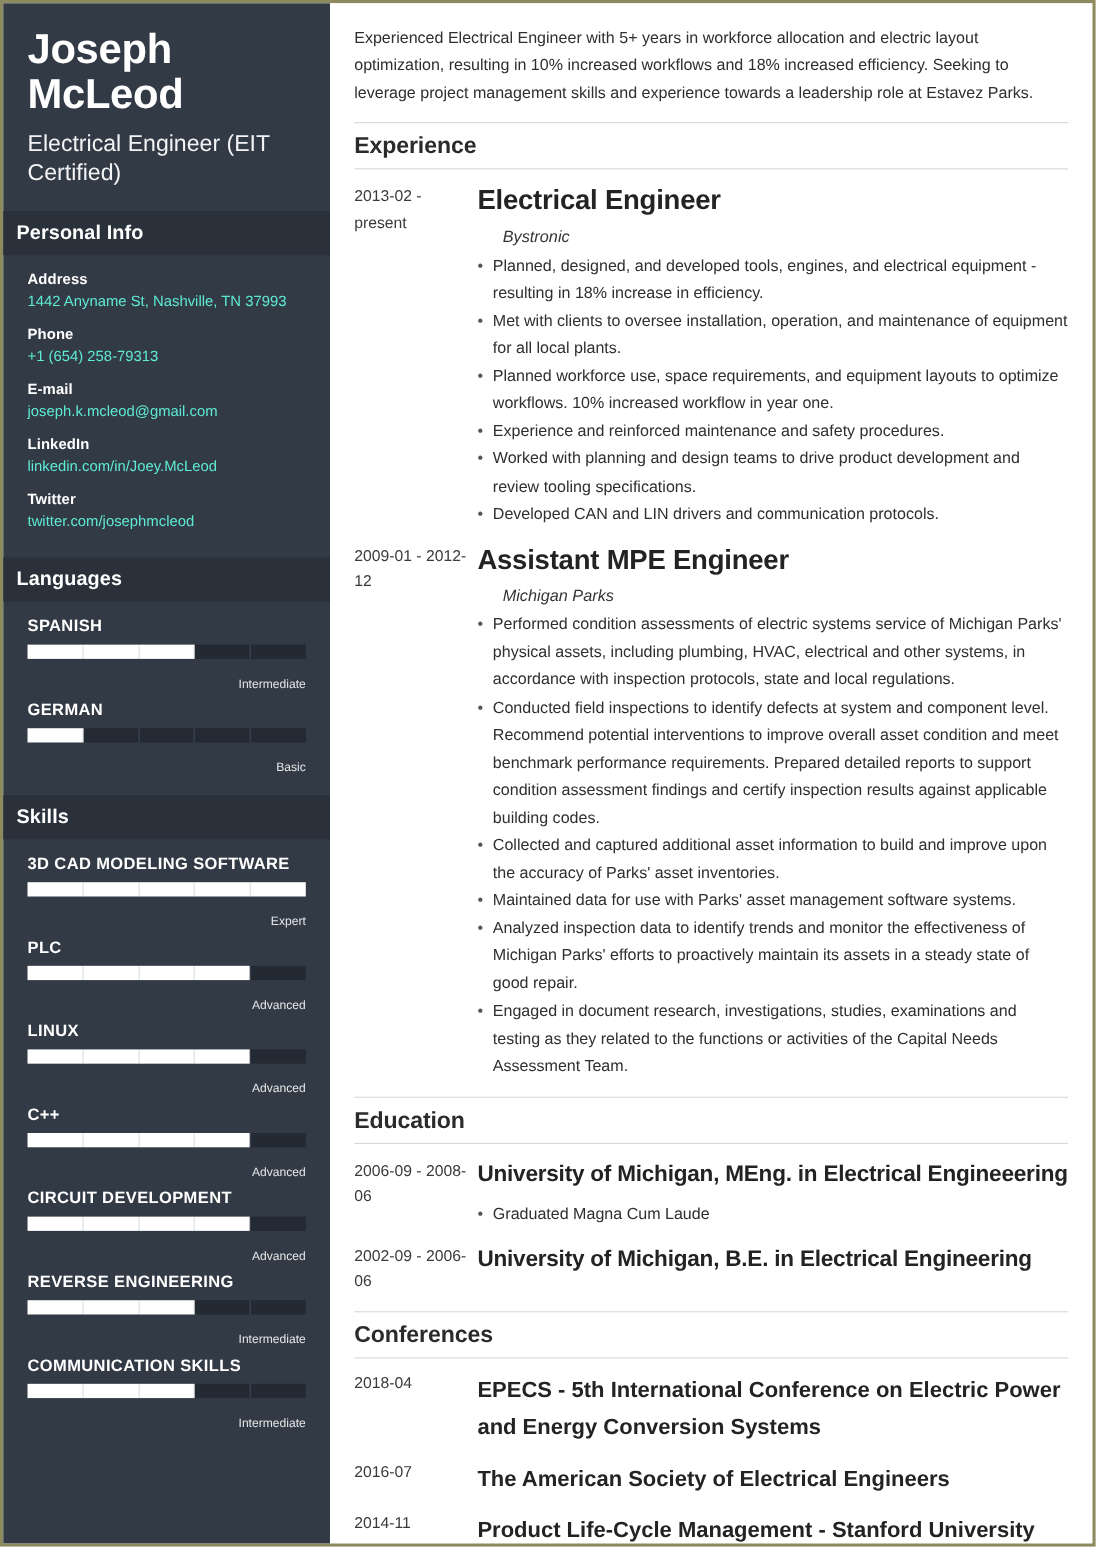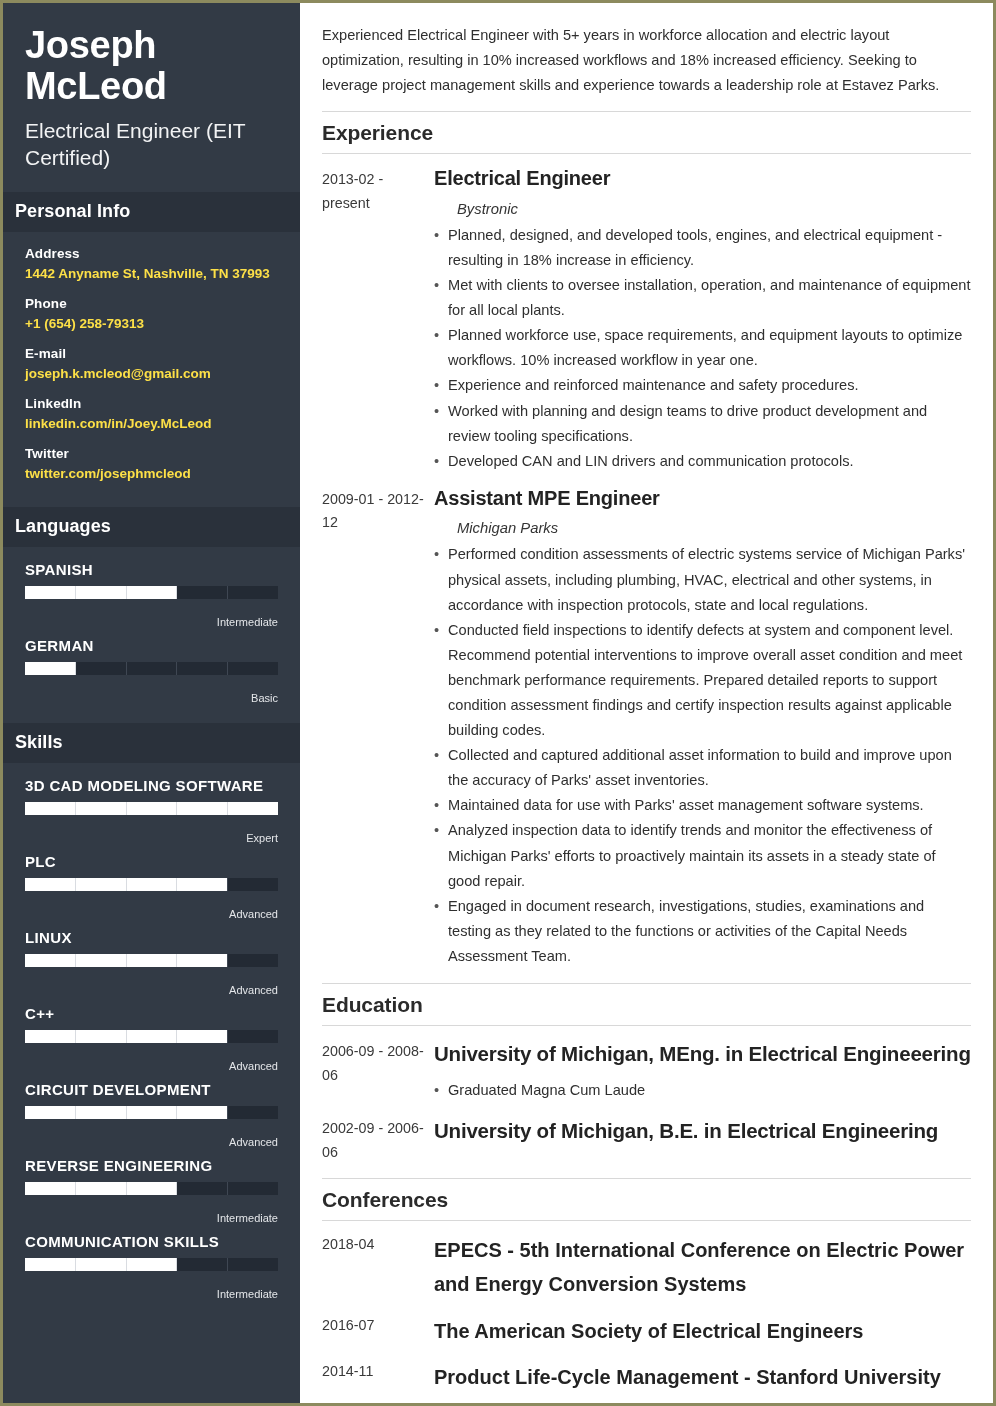--- a/index.html
+++ b/index.html
@@ -67,22 +67,22 @@
   .info-item { margin-bottom: 13px; }
   .info-label {
     font-size: 13.5px;
     font-weight: bold;
     color: #ffffff;
     margin-bottom: 3px;
     letter-spacing: 0.1px;
   }
   .info-value {
     font-size: 13.5px;
-    font-weight: bold;
-    color: #fde047;
+    font-weight: normal;
+    color: #5eead4;
     line-height: 1.42;
   }
 
   
   .bar-item { margin-bottom: 9px; }
   .bar-name {
     font-size: 15px;
     font-weight: bold;
     color: #ffffff;
     letter-spacing: 0.35px;
@@ -150,21 +150,21 @@
   .entry-date {
     flex: 0 0 112px;
     font-size: 14.3px;
     line-height: 1.65;
     color: #3a3a3a;
     padding-top: 3px;
   }
   .entry-body { flex: 1 1 auto; min-width: 0; }
 
   .entry-role {
-    font-size: 20px;
+    font-size: 25px;
     font-weight: bold;
     color: #232323;
     line-height: 1.38;
     letter-spacing: -0.2px;
   }
   .entry-org {
     font-size: 14.8px;
     font-style: italic;
     color: #343434;
     margin-top: 8px;

